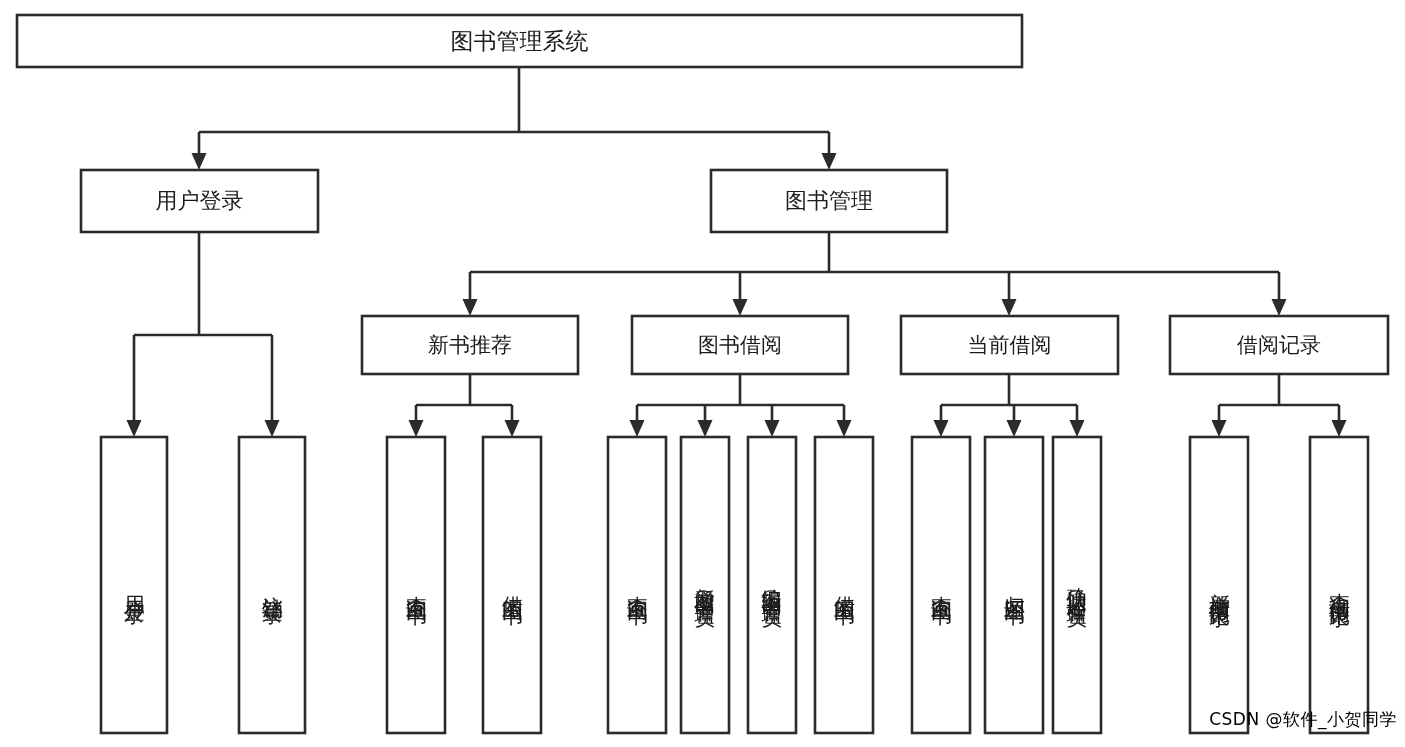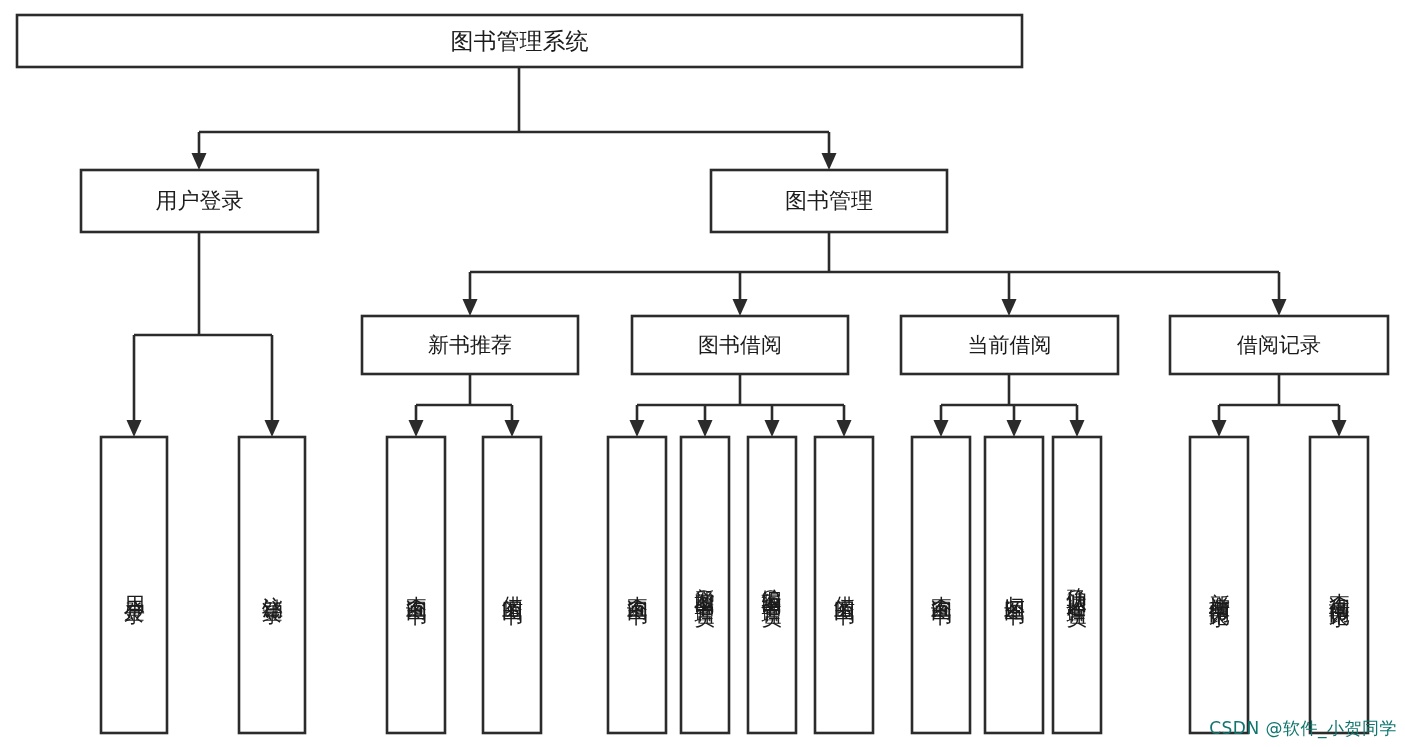--- a/index.html
+++ b/index.html
@@ -56,24 +56,24 @@
     color: #1b1b1b;
     letter-spacing: 3px;
     line-height: 1;
     white-space: nowrap;
     pointer-events: none;
     user-select: none;
   }
   #watermark {
     position: absolute;
     right: 8px;
-    bottom: 7px;
+    bottom: 16px;
     font-family: "DejaVu Sans", "Liberation Sans", sans-serif;
     font-size: 17px;
-    color: #0f766e;
+    color: #000000;
     letter-spacing: 0.5px;
     user-select: none;
   }
 </style>
 </head>
 <body>
 
 <div id="diagram-root">
 
   <svg id="tree-svg" viewBox="0 0 1405 747" xmlns="http://www.w3.org/2000/svg">

